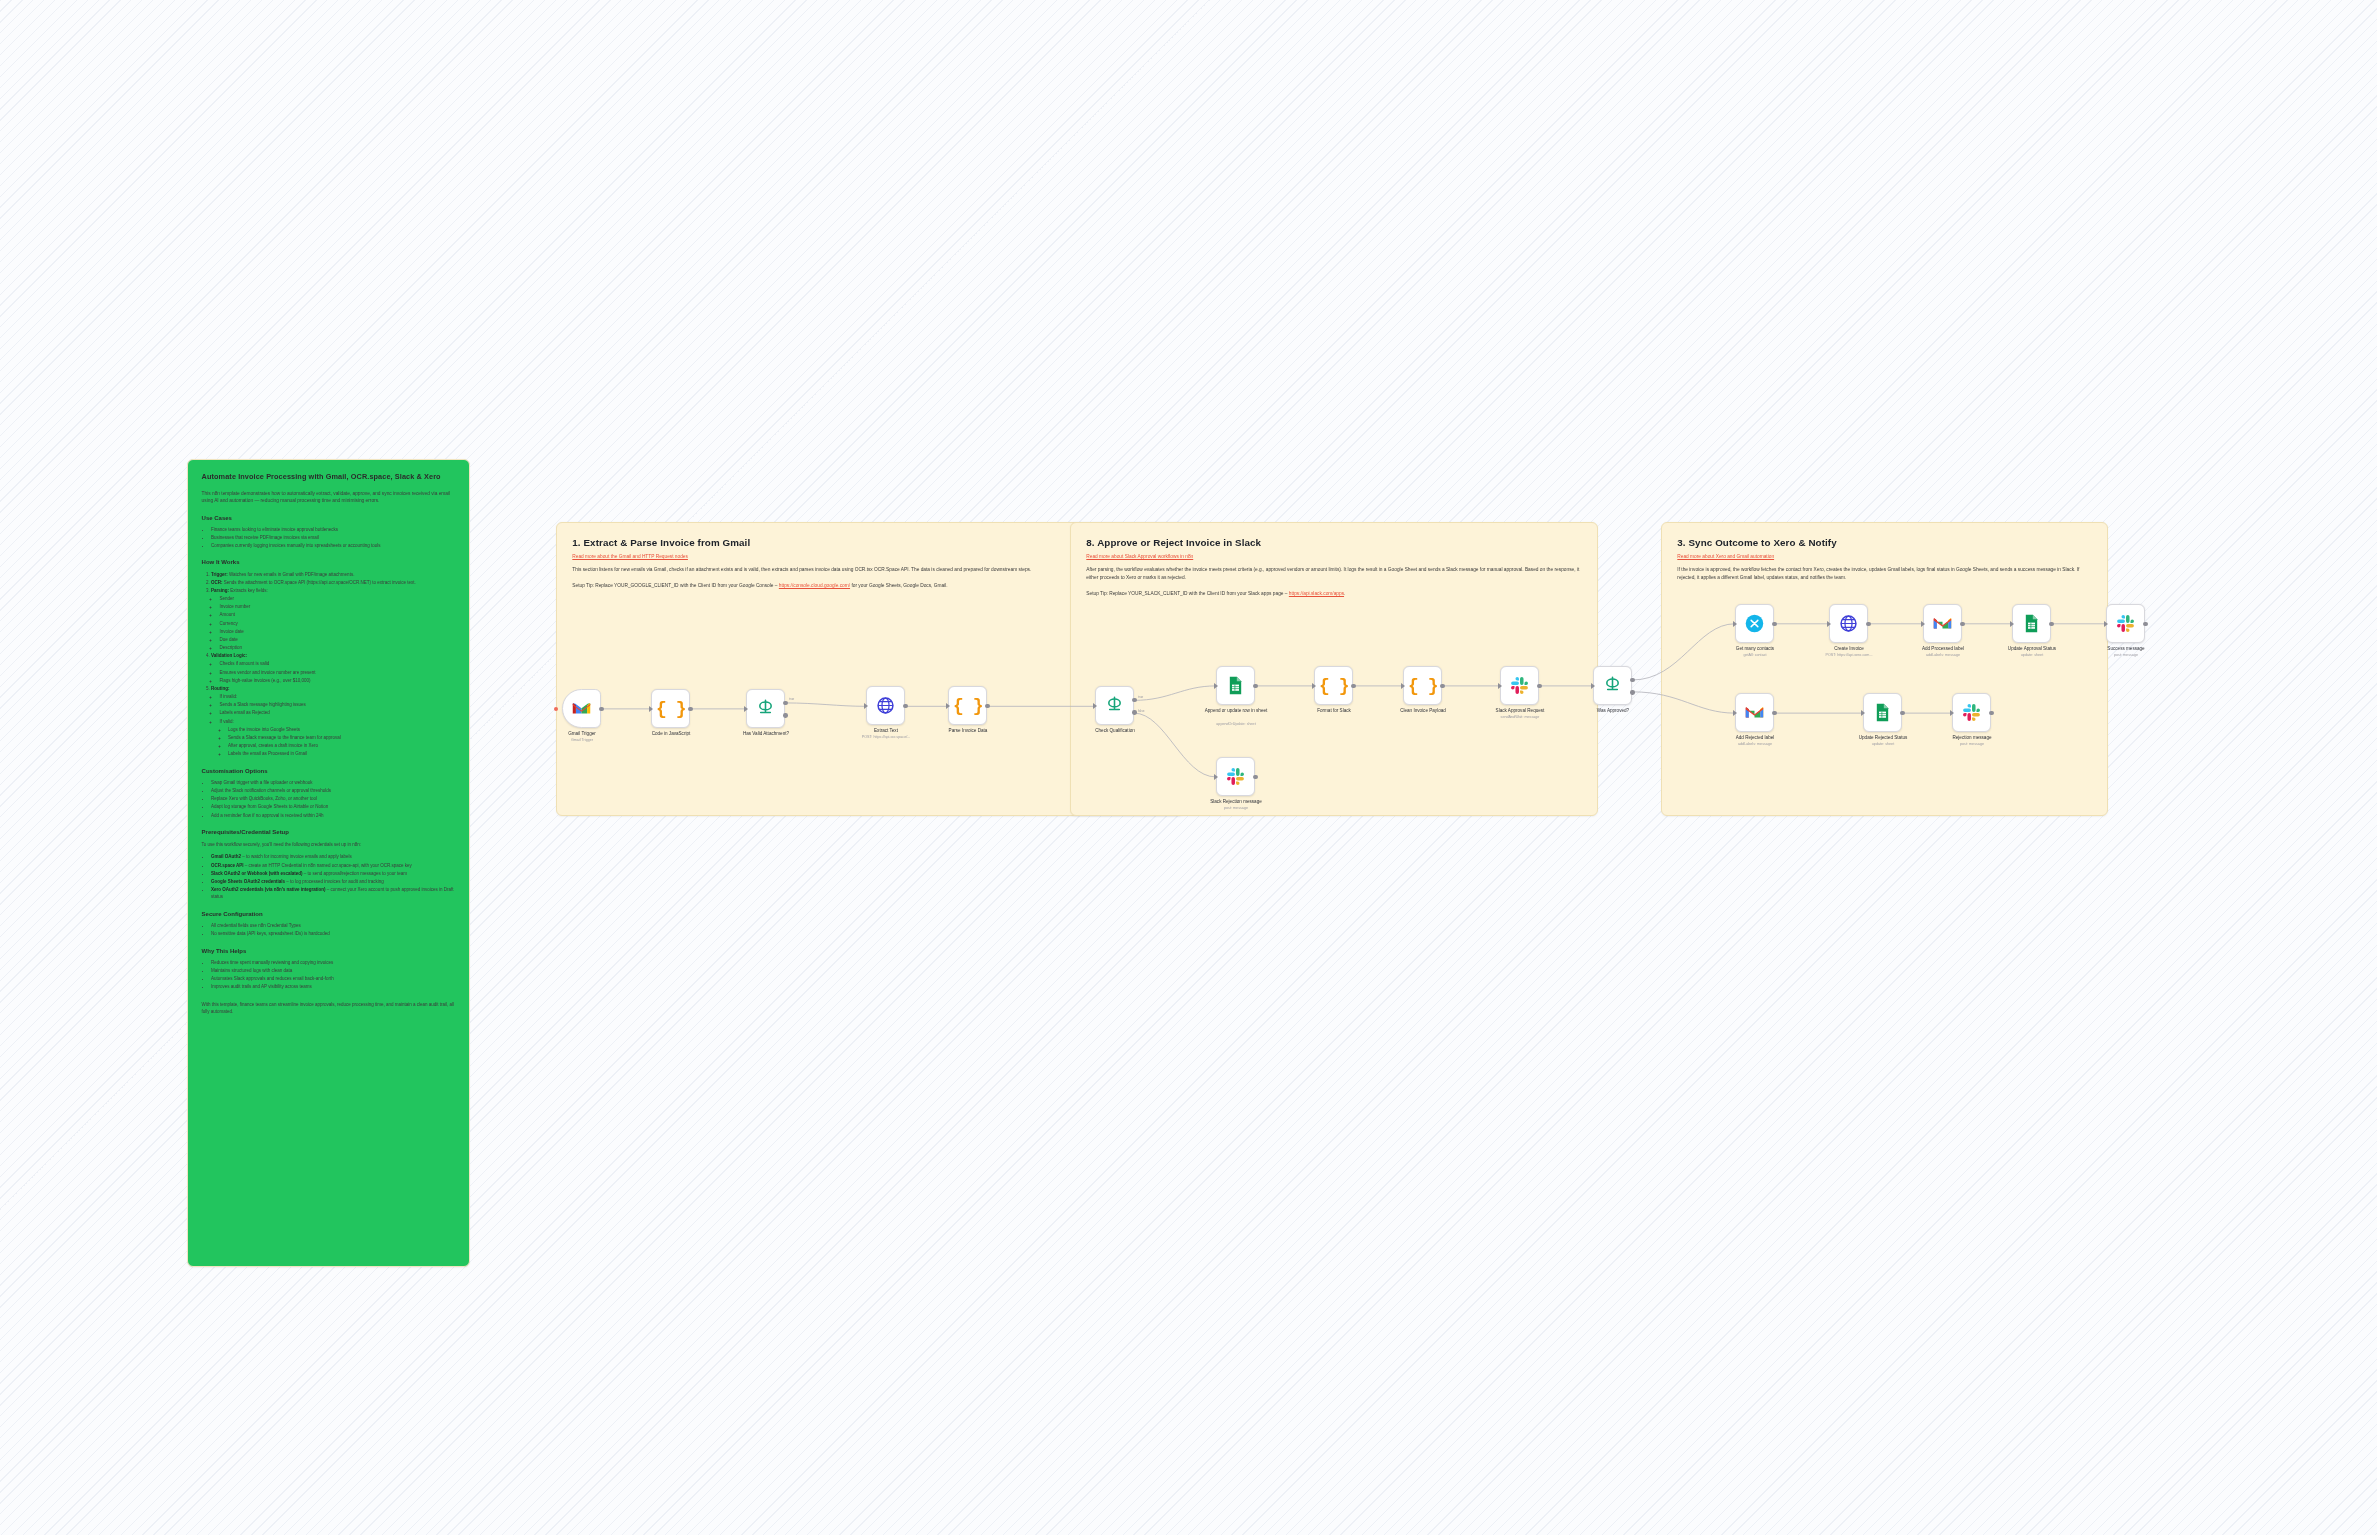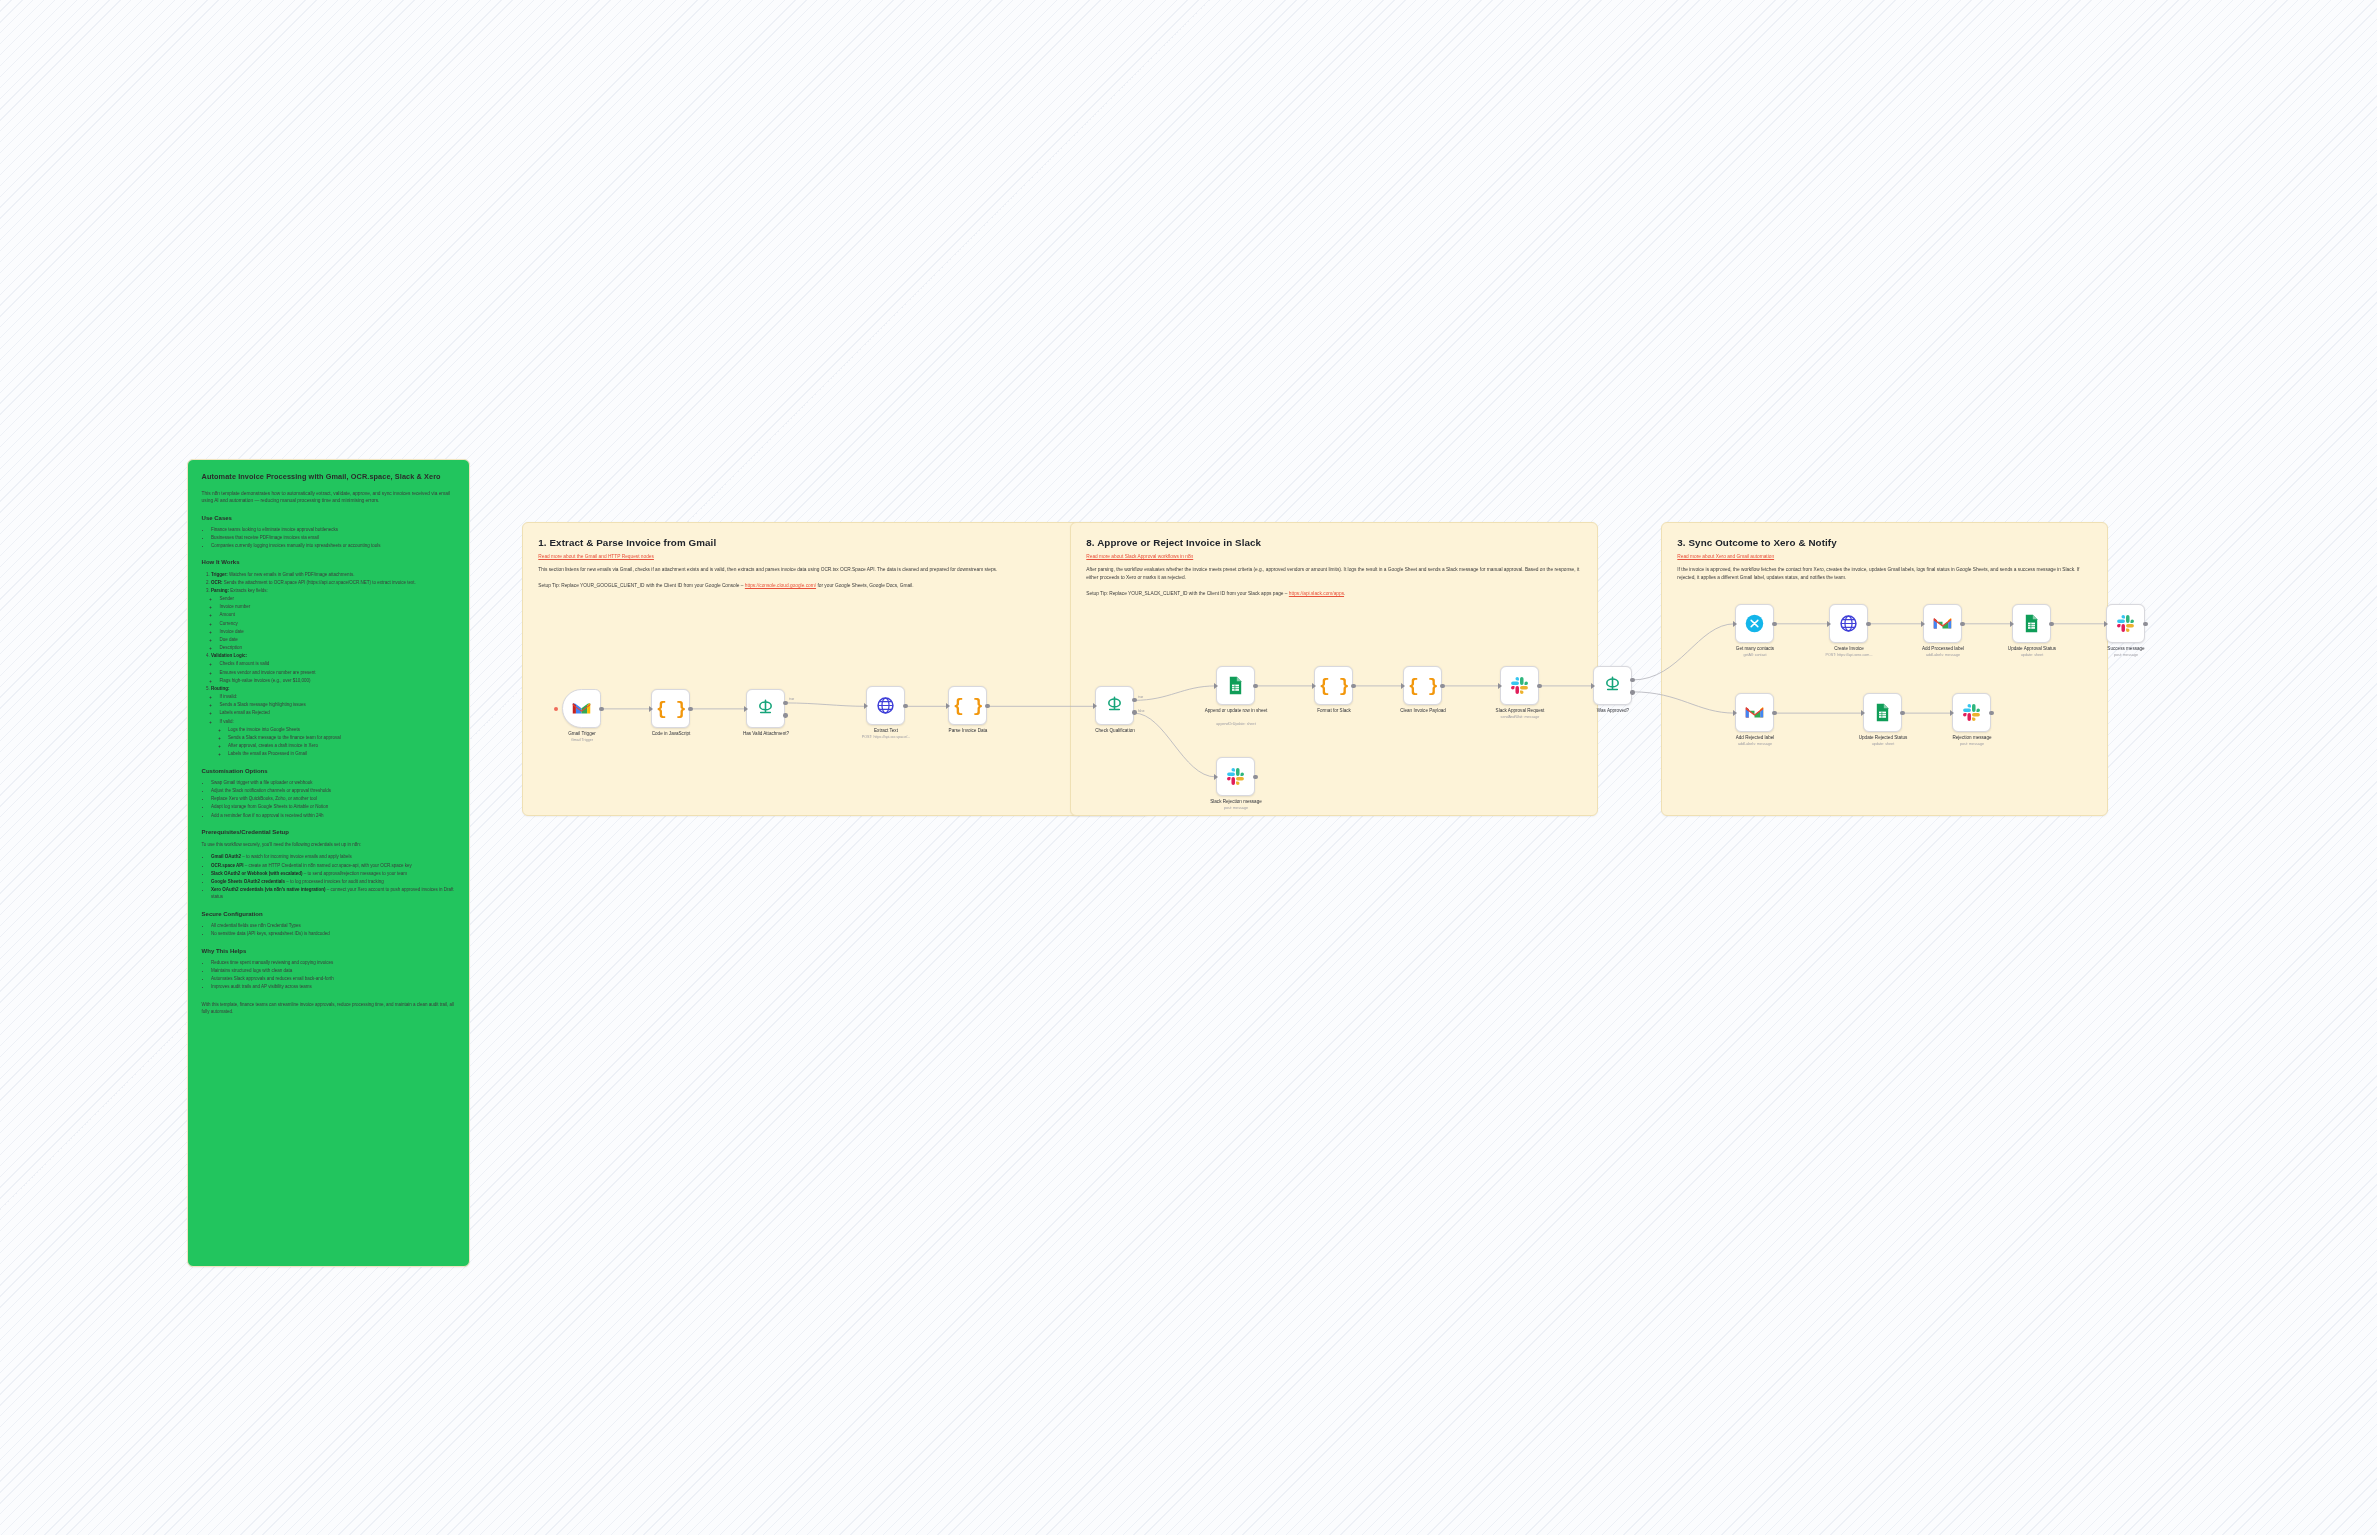--- a/index.html
+++ b/index.html
@@ -31,21 +31,21 @@
   #doc-note h3{ font-size:6px; font-weight:bold; color:#2b2b2b; margin-top:10.2px; margin-bottom:1.7px;}
   #doc-note ul, #doc-note ol{ margin-top:5.1px; padding-left:9.4px; }
   #doc-note li{ font-size:4.5px; color:#3b3b3b; line-height:1.62; margin-bottom:0.9px; }
   #doc-note ul ul, #doc-note ol ul { margin-top:0.9px; padding-left:8.5px; list-style-type:circle; }
   #doc-note ol { list-style-type:decimal; }
   #doc-note .closing{ font-size:4.5px; color:#3b3b3b; line-height:1.6; margin-top:10.2px; }
   #doc-note b{ font-weight:bold; color:#262626; }
 
   
   .sec{ padding:13.6px 15.3px; }
-  #sec1{ left:522px; top:522px; width:628px; height:294px; }
+  #sec1{ left:556px; top:522px; width:628px; height:294px; }
   #sec2{ left:1070px; top:522px; width:528px; height:294px; }
   #sec3{ left:1661px; top:522px; width:447px; height:294px; }
   .sec h2{ font-size:9.8px; font-weight:bold; color:#20242b; letter-spacing:0.1px; }
   .sec .red-link{ display:block; font-size:4.8px; color:#e8503a; text-decoration:underline; margin-top:6px; }
   .sec .body{ font-size:4.8px; color:#3b3b3b; line-height:1.6; margin-top:7.7px; }
   .sec .tip{ font-size:4.8px; color:#3b3b3b; line-height:1.6; margin-top:8.5px; }
   .sec .tip a{ color:#e8503a; text-decoration:underline; }
 
   
   .node{ position:absolute; width:0; height:0; }

